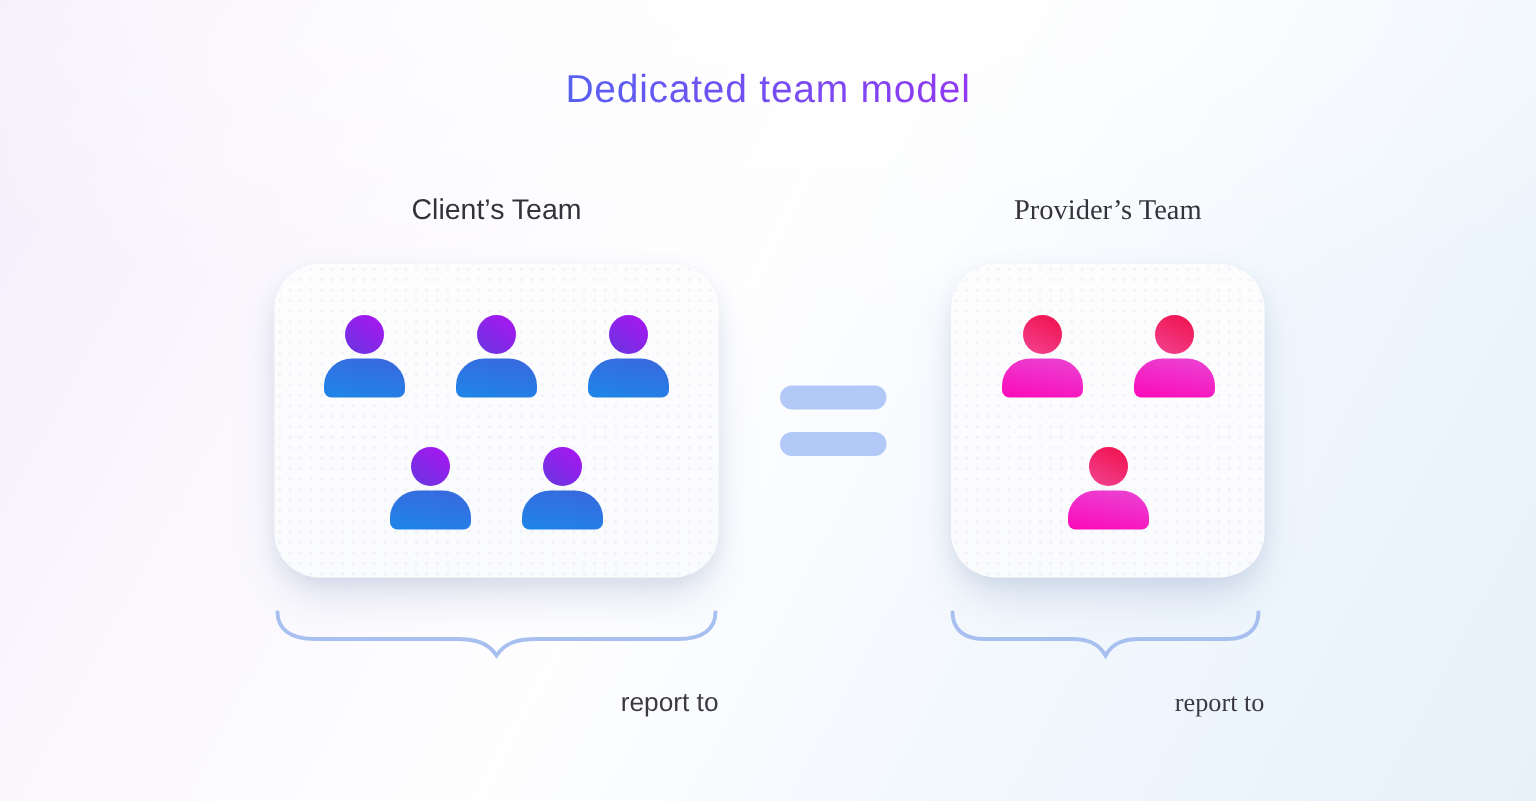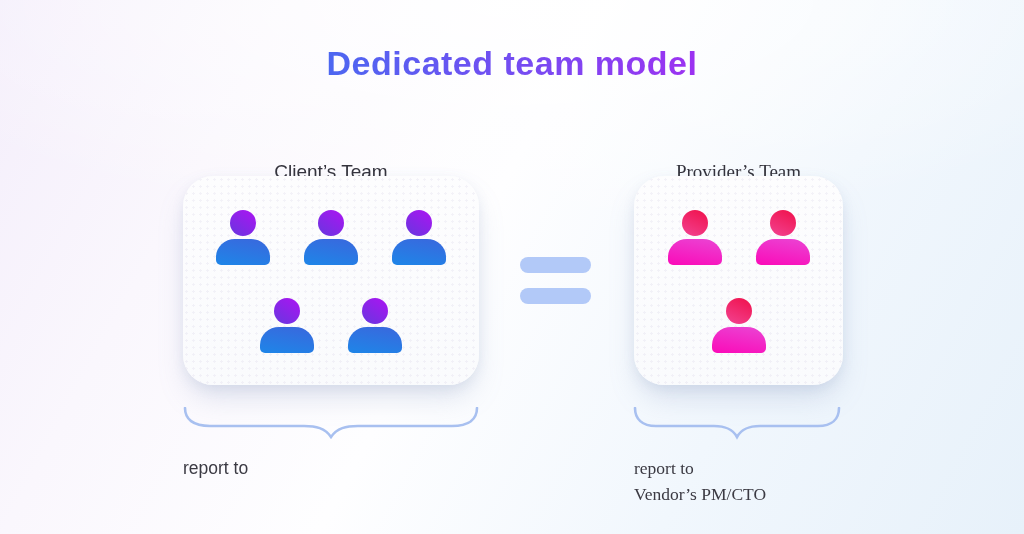--- a/index.html
+++ b/index.html
@@ -8,29 +8,29 @@
     width:1024px;height:534px;
     overflow:hidden;
     font-family:"Liberation Sans", sans-serif;
     background:
       radial-gradient(120% 80% at 50% 0%, rgba(255,255,255,.9) 0%, rgba(255,255,255,0) 55%),
       linear-gradient(118deg,#f4eefb 0%,#faf7fd 22%,#fefeff 46%,#f1f7fd 72%,#e7f1fa 100%);
   }
   .title{
     position:absolute;top:44px;left:0;width:100%;
     text-align:center;
-    font-size:34px;font-weight:700;letter-spacing:.5px;
+    font-size:26px;font-weight:400;letter-spacing:.5px;
     background:linear-gradient(90deg,var(--title-gradient-start) 18%,var(--title-gradient-mid) 55%,var(--title-gradient-end) 82%);
     -webkit-background-clip:text;background-clip:text;
     -webkit-text-fill-color:transparent;color:transparent;
   }
   .team-label{
     position:absolute;top:130px;
     text-align:center;
-    font-size:19px;color:var(--label-text);margin-top:31px;
+    font-size:19px;color:var(--label-text);
   }
   .team-card{
     position:absolute;top:176px;height:209px;
     border-radius:30px;
     background-image:
       radial-gradient(circle, rgba(160,150,195,.10) 1px, transparent 1.3px),
       linear-gradient(180deg,#fdfdfe,#fafbfd);
     background-size:7px 7px,100% 100%;
     box-shadow:0 16px 30px -6px rgba(125,145,185,.28), 0 4px 12px rgba(125,145,185,.12);
     display:flex;flex-direction:column;align-items:center;
@@ -52,21 +52,21 @@
   .equals{
     position:absolute;left:520px;top:257px;width:71px;height:47px;
     display:flex;flex-direction:column;justify-content:space-between;
   }
   .equals .bar{width:71px;height:16px;border-radius:8px;background:var(--equals-bar);}
   .brace{position:absolute;top:407px;}
   .brace svg{display:block;}
   .brace path{fill:none;stroke:var(--brace);stroke-width:2.6;stroke-linecap:round;}
   .caption{
     position:absolute;top:455px;
-    text-align:left;
+    text-align:right;
     font-size:17.5px;line-height:26px;color:var(--caption-text);
   }
   
   .col-client .team-label,.col-client .caption{left:183px;width:296px;}
   .col-client .team-card{left:183px;width:296px;}
   .col-client .brace{left:183px;width:296px;}
   
   .col-provider .team-label,.col-provider .caption{left:634px;width:209px;font-family:Liberation Serif, serif;}
   .col-provider .team-card{left:634px;width:209px;}
   .col-provider .brace{left:633px;width:208px;}
@@ -141,17 +141,16 @@
           </div>
         </div>
       </div>
     <div class="brace">
       <svg width="208" height="34" viewBox="0 0 208 34">
         <path d="M2,1 C2,12 9,19 23,19 L81,19 C91,19 99,21 104,30 C109,21 117,19 127,19 L185,19 C199,19 206,12 206,1"></path>
       </svg>
     </div>
     <div class="caption">
       <div>report to</div>
-      <div>Vendor’s PM/CTO</div>
     </div>
   </div>
 
 </div>
 
 </body></html>

